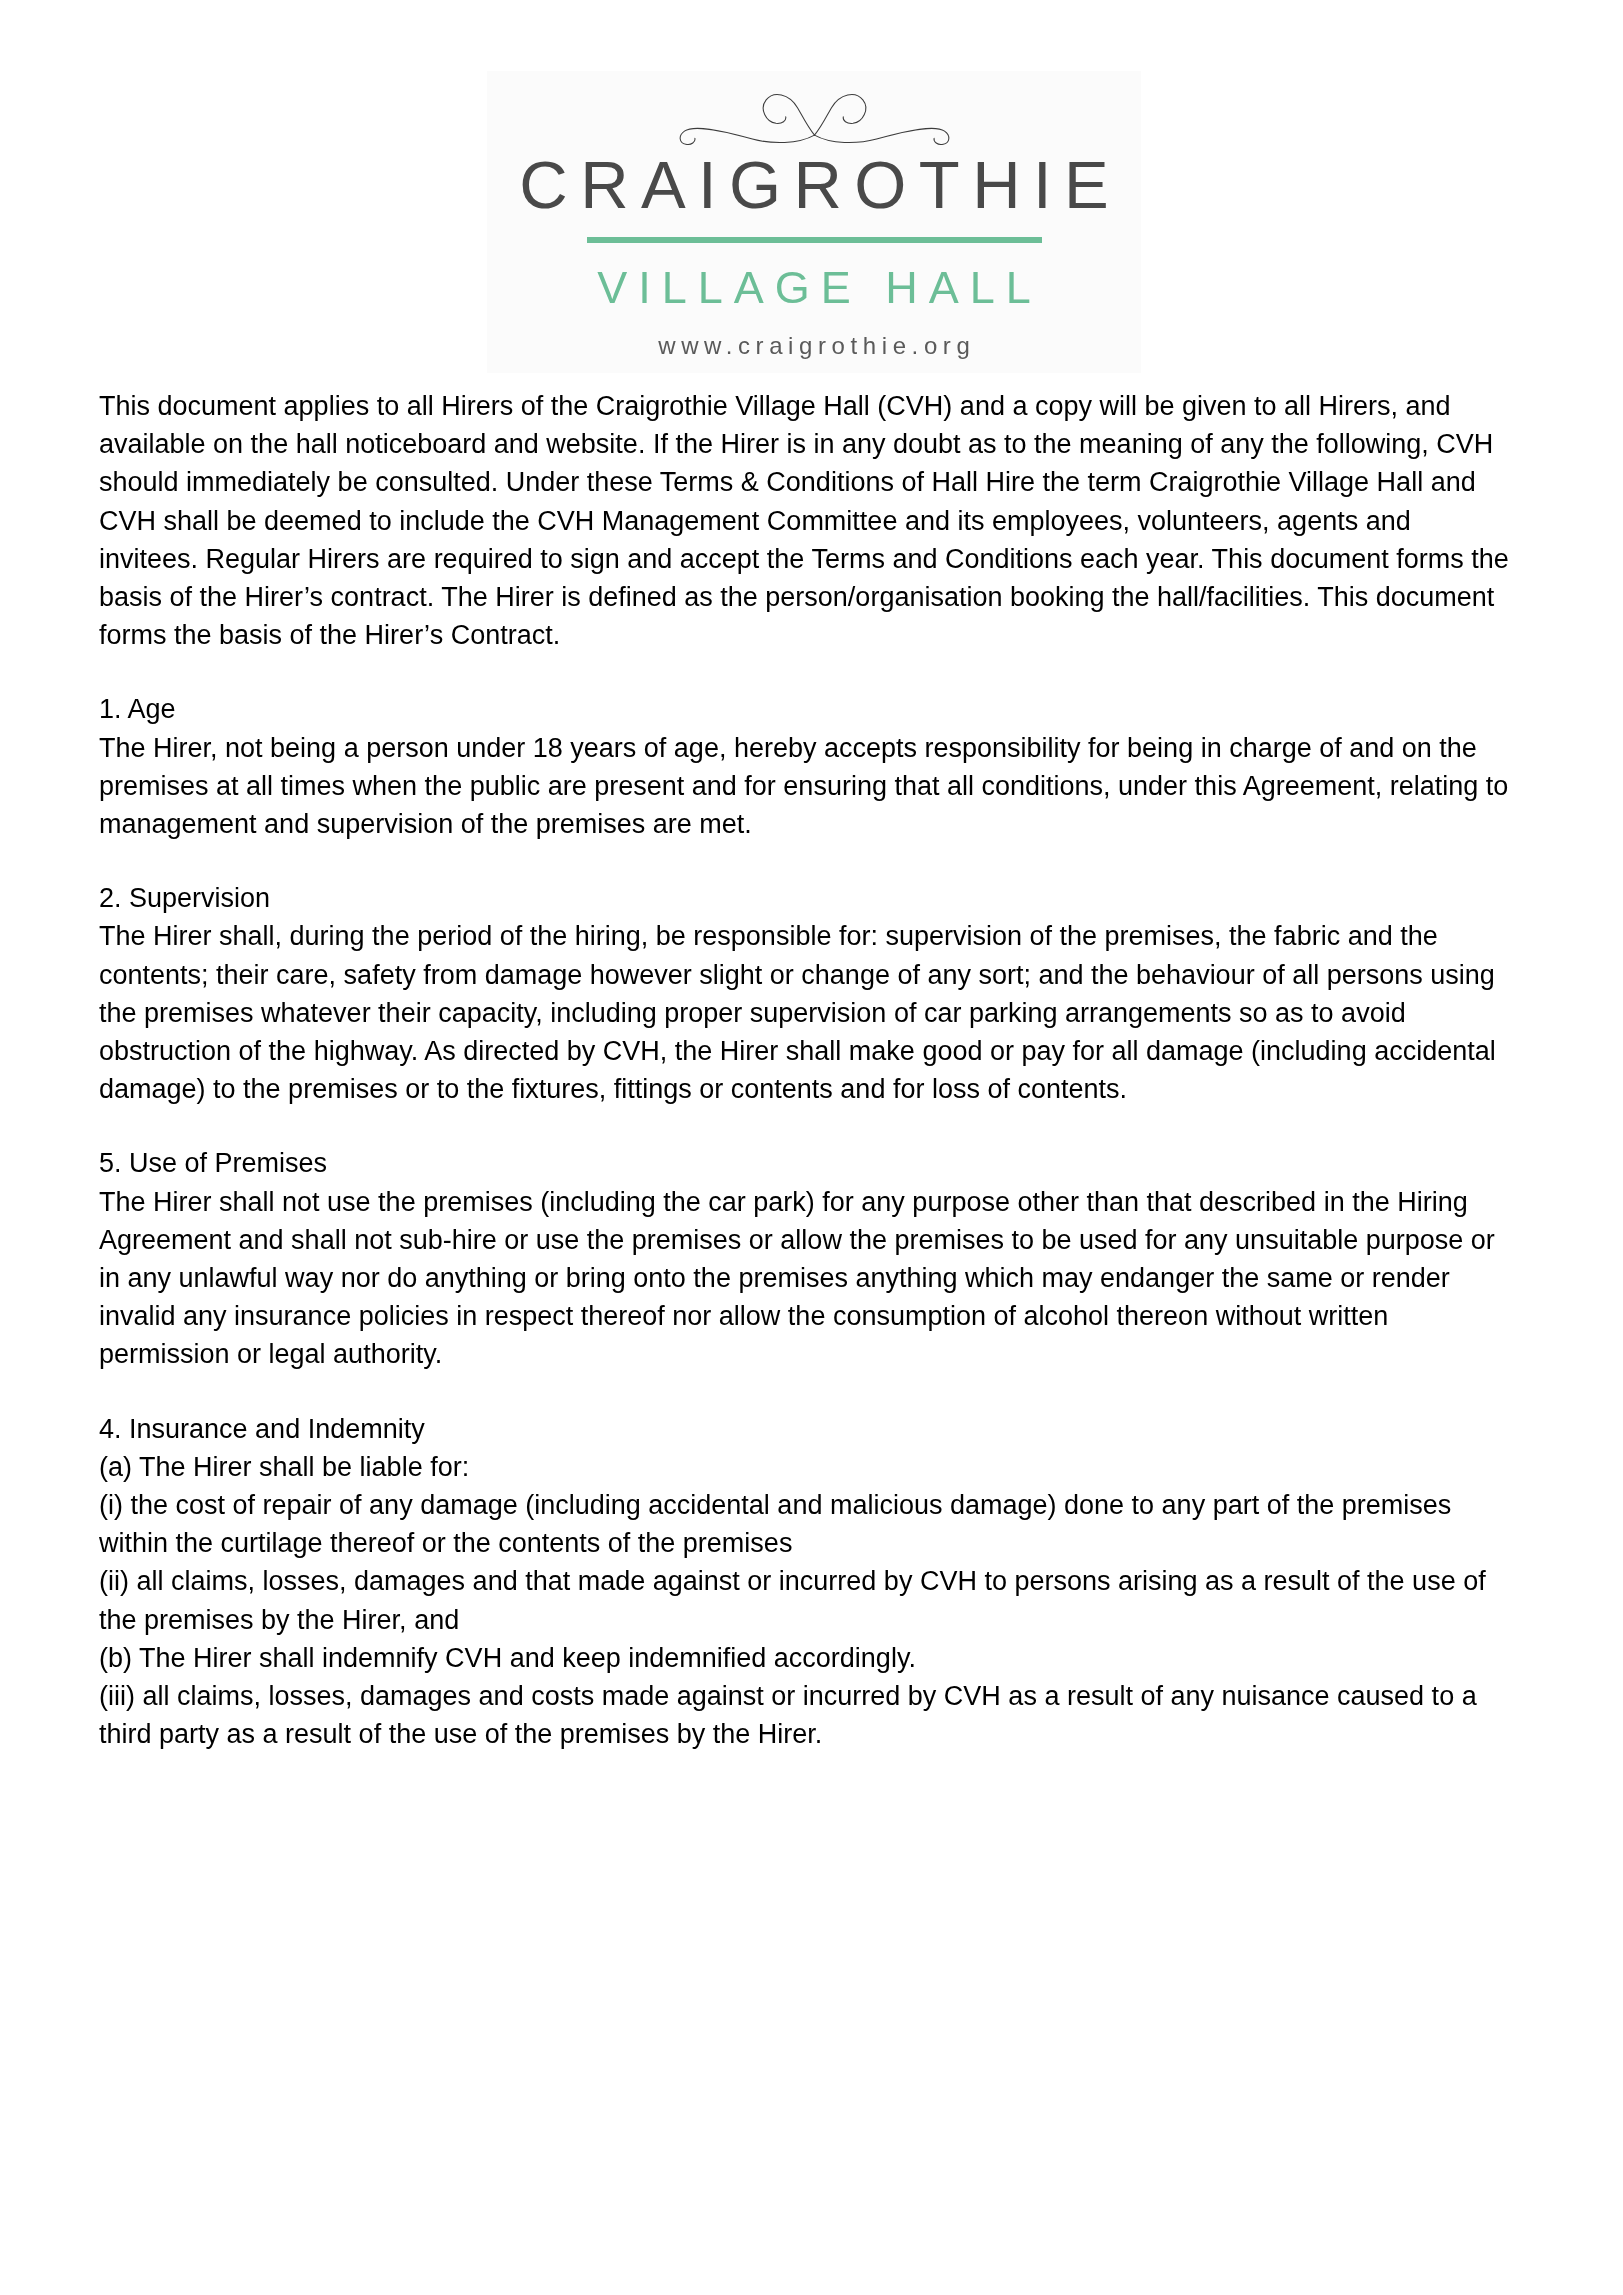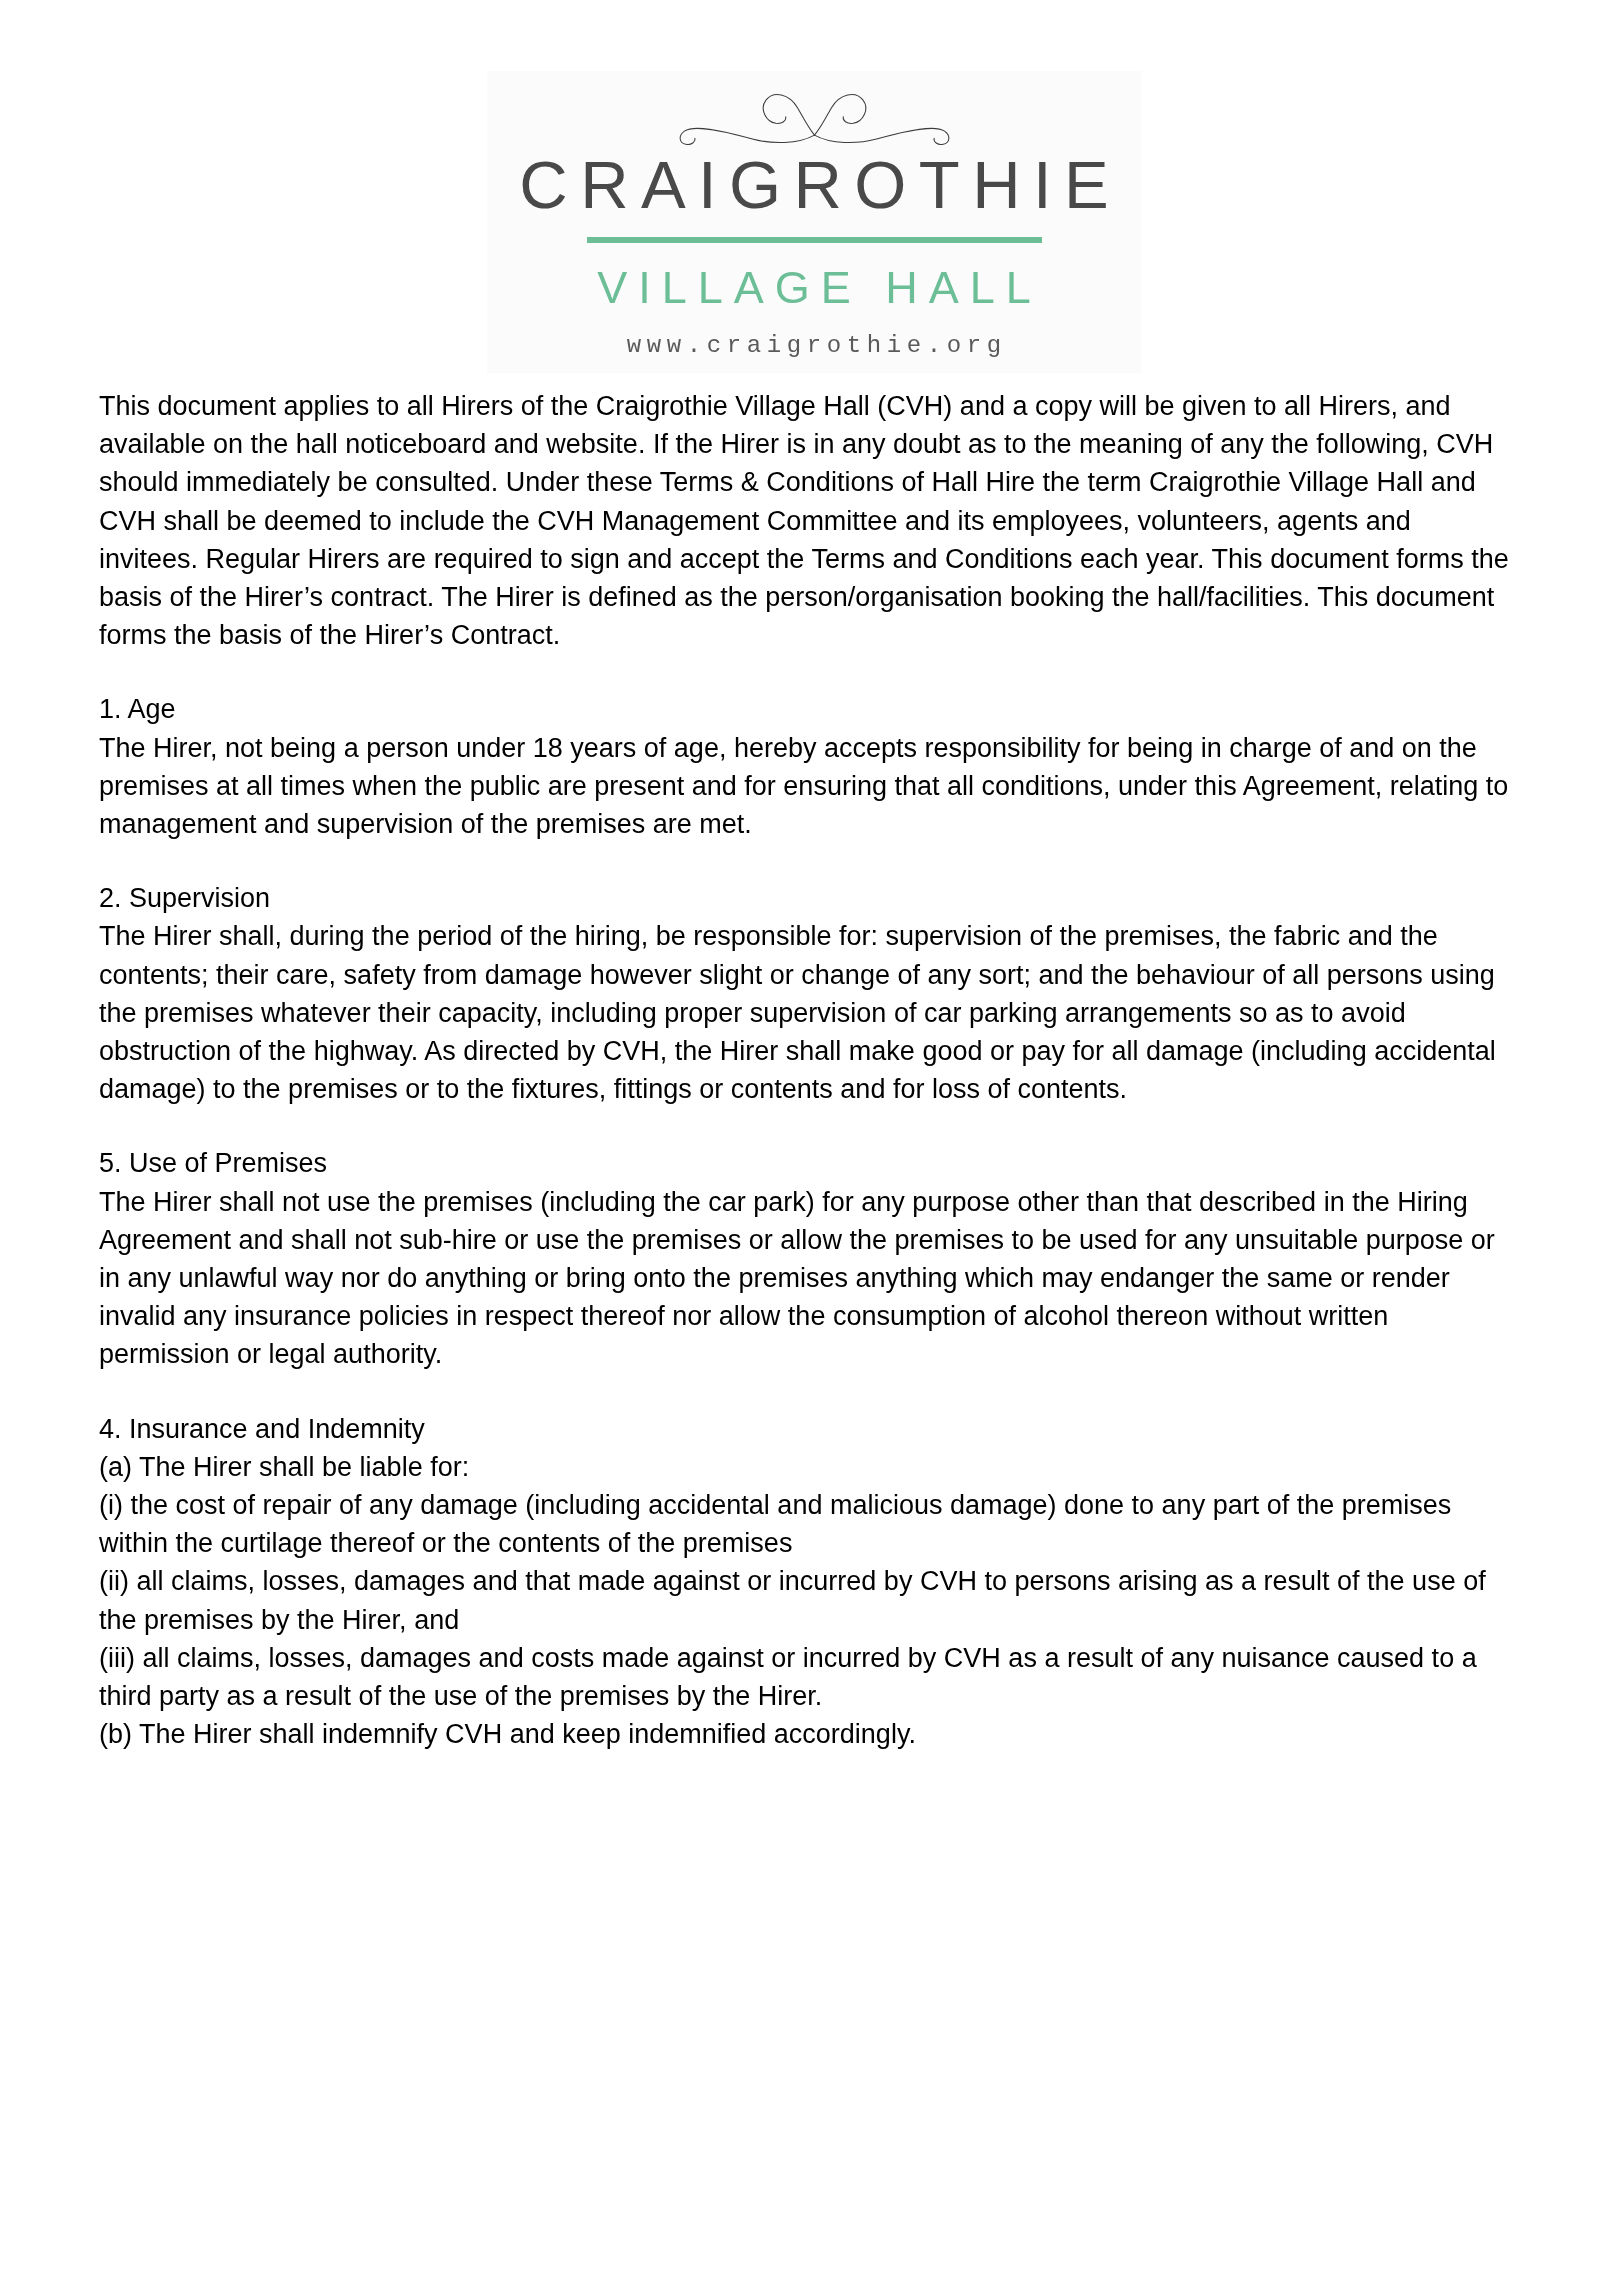--- a/index.html
+++ b/index.html
@@ -68,21 +68,21 @@
     font-weight: 400;
     color: #6cbe97;
     letter-spacing: 11px;
     text-indent: 11px;
     line-height: 1;
     margin-top: 22px;
     white-space: nowrap;
   }
 
   .logo-url {
-    font-family: Liberation Mono, monospace;
+    font-family: Liberation Sans, sans-serif;
     font-size: 24px;
     font-weight: 400;
     color: #5a5a5a;
     letter-spacing: 5.6px;
     text-indent: 5.6px;
     line-height: 1;
     margin-top: 23.6px;
     white-space: nowrap;
   }
 
@@ -167,19 +167,19 @@
     <div class="section">
       <div class="section-heading">5. Use of Premises</div>
       <div class="section-body">The Hirer shall not use the premises (including the car park) for any purpose other than that described in the Hiring Agreement and shall not sub-hire or use the premises or allow the premises to be used for any unsuitable purpose or in any unlawful way nor do anything or bring onto the premises anything which may endanger the same or render invalid any insurance policies in respect thereof nor allow the consumption of alcohol thereon without written permission or legal authority.</div>
     </div>
 
     <div class="section">
       <div class="section-heading">4. Insurance and Indemnity</div>
       <div class="section-body">(a) The Hirer shall be liable for:</div>
       <div class="section-body">(i) the cost of repair of any damage (including accidental and malicious damage) done to any part of the premises within the curtilage thereof or the contents of the premises</div>
       <div class="section-body">(ii) all claims, losses, damages and that made against or incurred by CVH to persons arising as a result of the use of the premises by the Hirer, and</div>
+      <div class="section-body">(b) The Hirer shall indemnify CVH and keep indemnified accordingly.</div>
       <div class="section-body">(iii) all claims, losses, damages and costs made against or incurred by CVH as a result of any nuisance caused to a third party as a result of the use of the premises by the Hirer.</div>
-      <div class="section-body">(b) The Hirer shall indemnify CVH and keep indemnified accordingly.</div>
     </div>
 
   </div>
 </div>
 
 
 </body></html>

